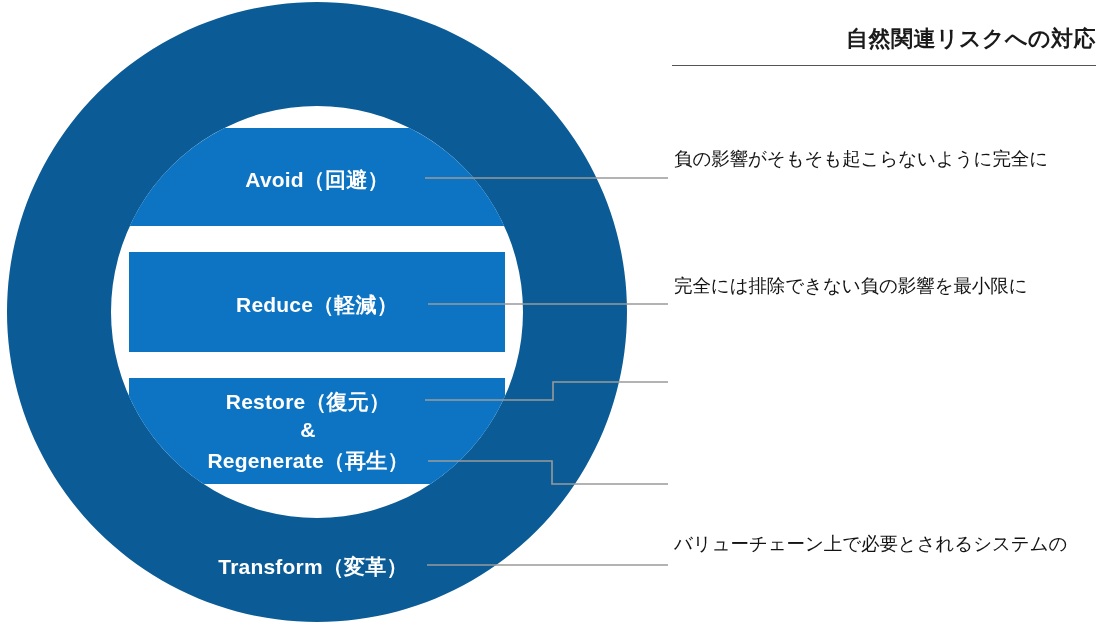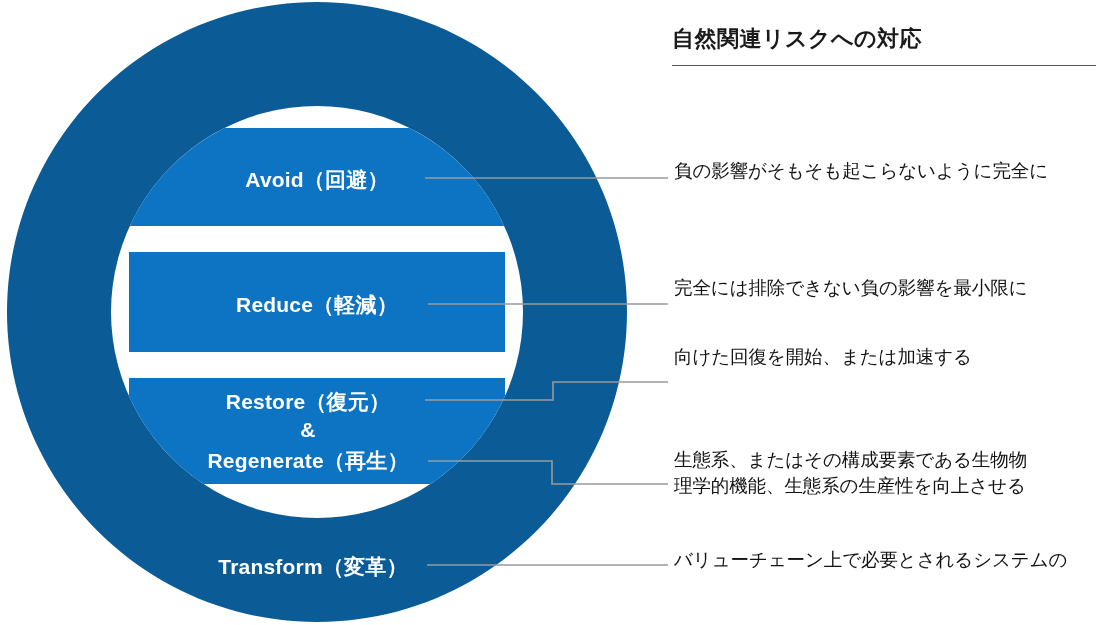--- a/index.html
+++ b/index.html
@@ -48,21 +48,21 @@
   #heading-block {
     position: absolute;
     left: 4px;
     top: 26px;
     width: 424px;
   }
   #heading-text {
     font-size: 22px;
     font-weight: bold;
     color: #1a1a1a;
-    text-align: left;
+    text-align: right;
     letter-spacing: 0.5px;
     line-height: 1.2;
     white-space: nowrap;
   }
   #heading-rule {
     margin-top: 13px;
     height: 1px;
     background: #555555;
     width: 100%;
   }
@@ -71,25 +71,25 @@
     position: absolute;
     left: 6px;
     width: 424px;
     font-size: 18.5px;
     line-height: 1.42;
     color: #131313;
     letter-spacing: -0.1px;
   }
   .desc-line { display: block; white-space: nowrap; }
 
-  #desc-0 { top: 146px; margin-top: 12px; }
-  #desc-1 { top: 275px; }
+  #desc-0 { top: 146px; }
+  #desc-1 { top: 275px; font-family: Liberation Mono, monospace; }
   #desc-2 { top: 344px; }
   #desc-3 { top: 447px; }
-  #desc-4 { top: 531px; margin-top: 16px; }
+  #desc-4 { top: 531px; }
 </style>
 </head>
 <body>
 
 <div id="stage">
 
   <div id="diagram">
     <svg width="660" height="625" viewBox="0 0 660 625" xmlns="http://www.w3.org/2000/svg">
       <defs>
 
@@ -140,26 +140,21 @@
 
     <div class="desc" id="desc-0">
       <span class="desc-line">負の影響がそもそも起こらないように完全に</span>
     </div>
 
     <div class="desc" id="desc-1">
       <span class="desc-line">完全には排除できない負の影響を最小限に</span>
     </div>
 
     <div class="desc" id="desc-2">
-      <span class="desc-line">向けた回復を開始、または加速する</span>
     </div>
 
-    <div class="desc" id="desc-3">
-      <span class="desc-line">生態系、またはその構成要素である生物物</span>
-      <span class="desc-line">理学的機能、生態系の生産性を向上させる</span>
-    </div>
 
     <div class="desc" id="desc-4">
       <span class="desc-line">バリューチェーン上で必要とされるシステムの</span>
     </div>
 
   </div>
 </div>
 
 </body></html>

